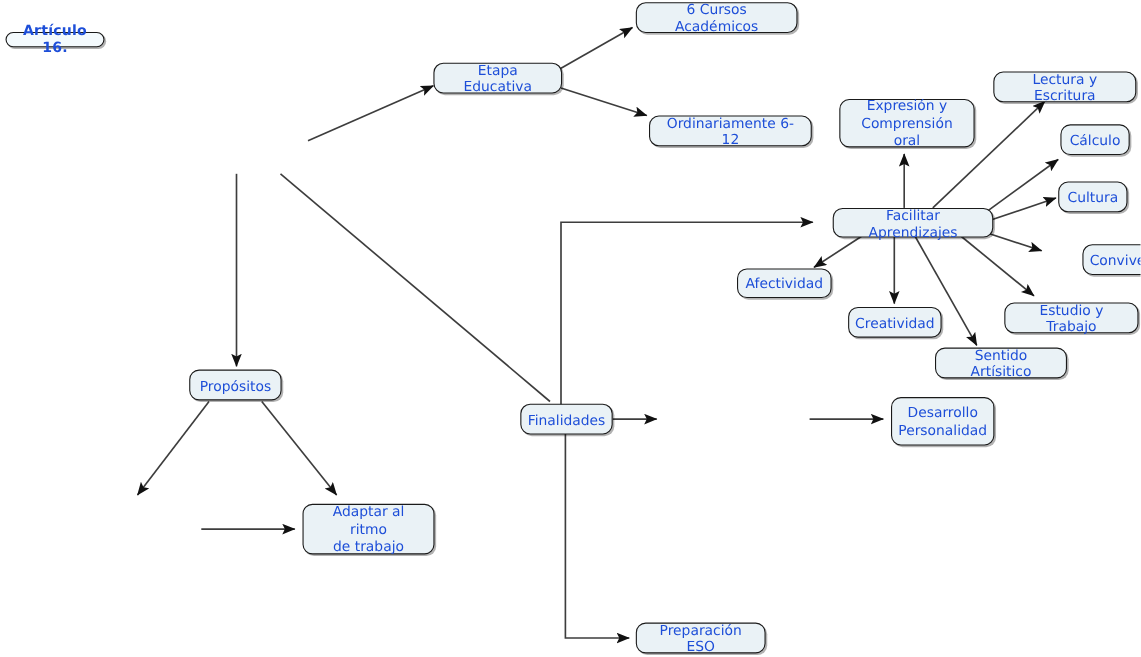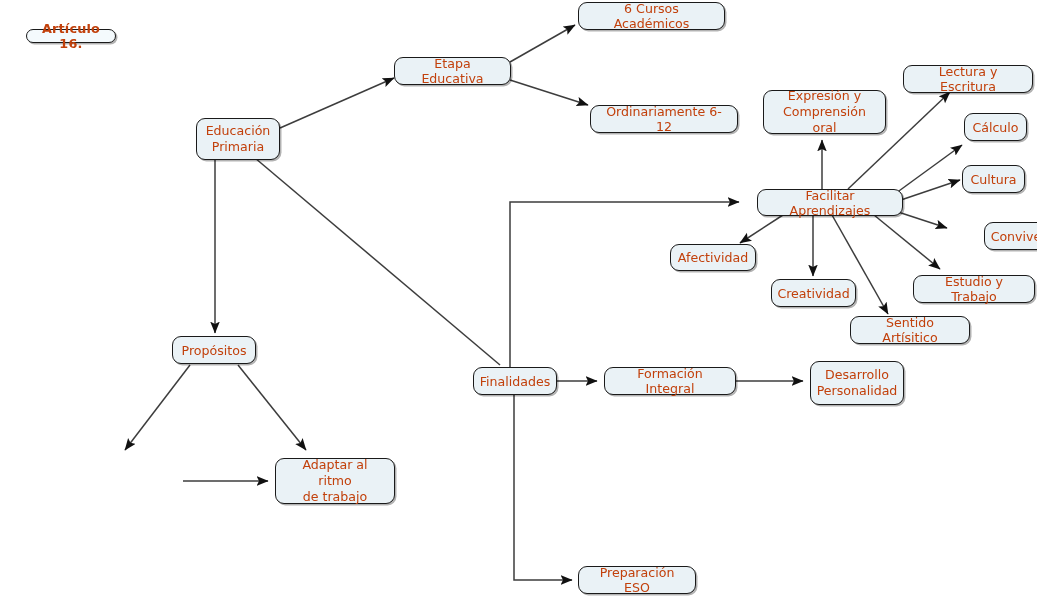--- a/index.html
+++ b/index.html
@@ -25,21 +25,21 @@
     width: 1037px;
     height: 597px;
     pointer-events: none;
   }
   .node {
     position: absolute;
     box-sizing: border-box;
     background: #eaf2f6;
     border: 1.4px solid #1a1a1a;
     border-radius: 9px;
-    color: #c2410c;
+    color: #1d4ed8;
     font-size: 12.6px;
     line-height: 15px;
     display: flex;
     align-items: center;
     justify-content: center;
     text-align: center;
     padding: 2px 8px;
     white-space: pre-line;
     box-shadow: 1.5px 1.5px 0 rgba(0,0,0,0.30);
     z-index: 5;
@@ -98,40 +98,37 @@
       <line x1="892" y1="196" x2="962" y2="145" marker-end="url(#ah)"></line>
       <line x1="892" y1="203" x2="960" y2="180" marker-end="url(#ah)"></line>
       <line x1="892" y1="210" x2="947" y2="228" marker-end="url(#ah)"></line>
       <line x1="874" y1="215" x2="940" y2="269" marker-end="url(#ah)"></line>
       <line x1="832" y1="215" x2="888" y2="314" marker-end="url(#ah)"></line>
       <line x1="813" y1="215" x2="813" y2="276" marker-end="url(#ah)"></line>
       <line x1="783" y1="215" x2="740" y2="243" marker-end="url(#ah)"></line>
     </g>
   </svg>
 
-  <div class="node title-node" style="left:5px; top:29px; width:90px; height:14px;margin-left:21px;">Artículo 16.</div>
+  <div class="node title-node" style="left:5px; top:29px; width:90px; height:14px;">Artículo 16.</div>
 
-  <div class="node two-line" style="left:196px; top:118px; width:84px; height:42px;">Educación
-Primaria</div>
 
   <div class="node" style="left:394px; top:57px; width:117px; height:28px;">Etapa Educativa</div>
 
   <div class="node" style="left:578px; top:2px; width:147px; height:28px;">6 Cursos Académicos</div>
 
   <div class="node" style="left:590px; top:105px; width:148px; height:28px;">Ordinariamente 6-12</div>
 
   <div class="node" style="left:172px; top:336px; width:84px; height:28px;">Propósitos</div>
 
 
   <div class="node two-line" style="left:275px; top:458px; width:120px; height:46px;">Adaptar al ritmo
 de trabajo</div>
 
   <div class="node" style="left:473px; top:367px; width:84px; height:28px;">Finalidades</div>
 
-  <div class="node" style="left:604px; top:367px; width:132px; height:28px;">Formación Integral</div>
 
   <div class="node two-line" style="left:810px; top:361px; width:94px; height:44px;">Desarrollo
 Personalidad</div>
 
   <div class="node" style="left:578px; top:566px; width:118px; height:28px;">Preparación ESO</div>
 
   <div class="node" style="left:746px; top:189px; width:146px; height:27px;margin-left:11px;">Facilitar Aprendizajes</div>
 
   <div class="node two-line" style="left:763px; top:90px; width:123px; height:44px;">Expresión y
 Comprensión oral</div>

